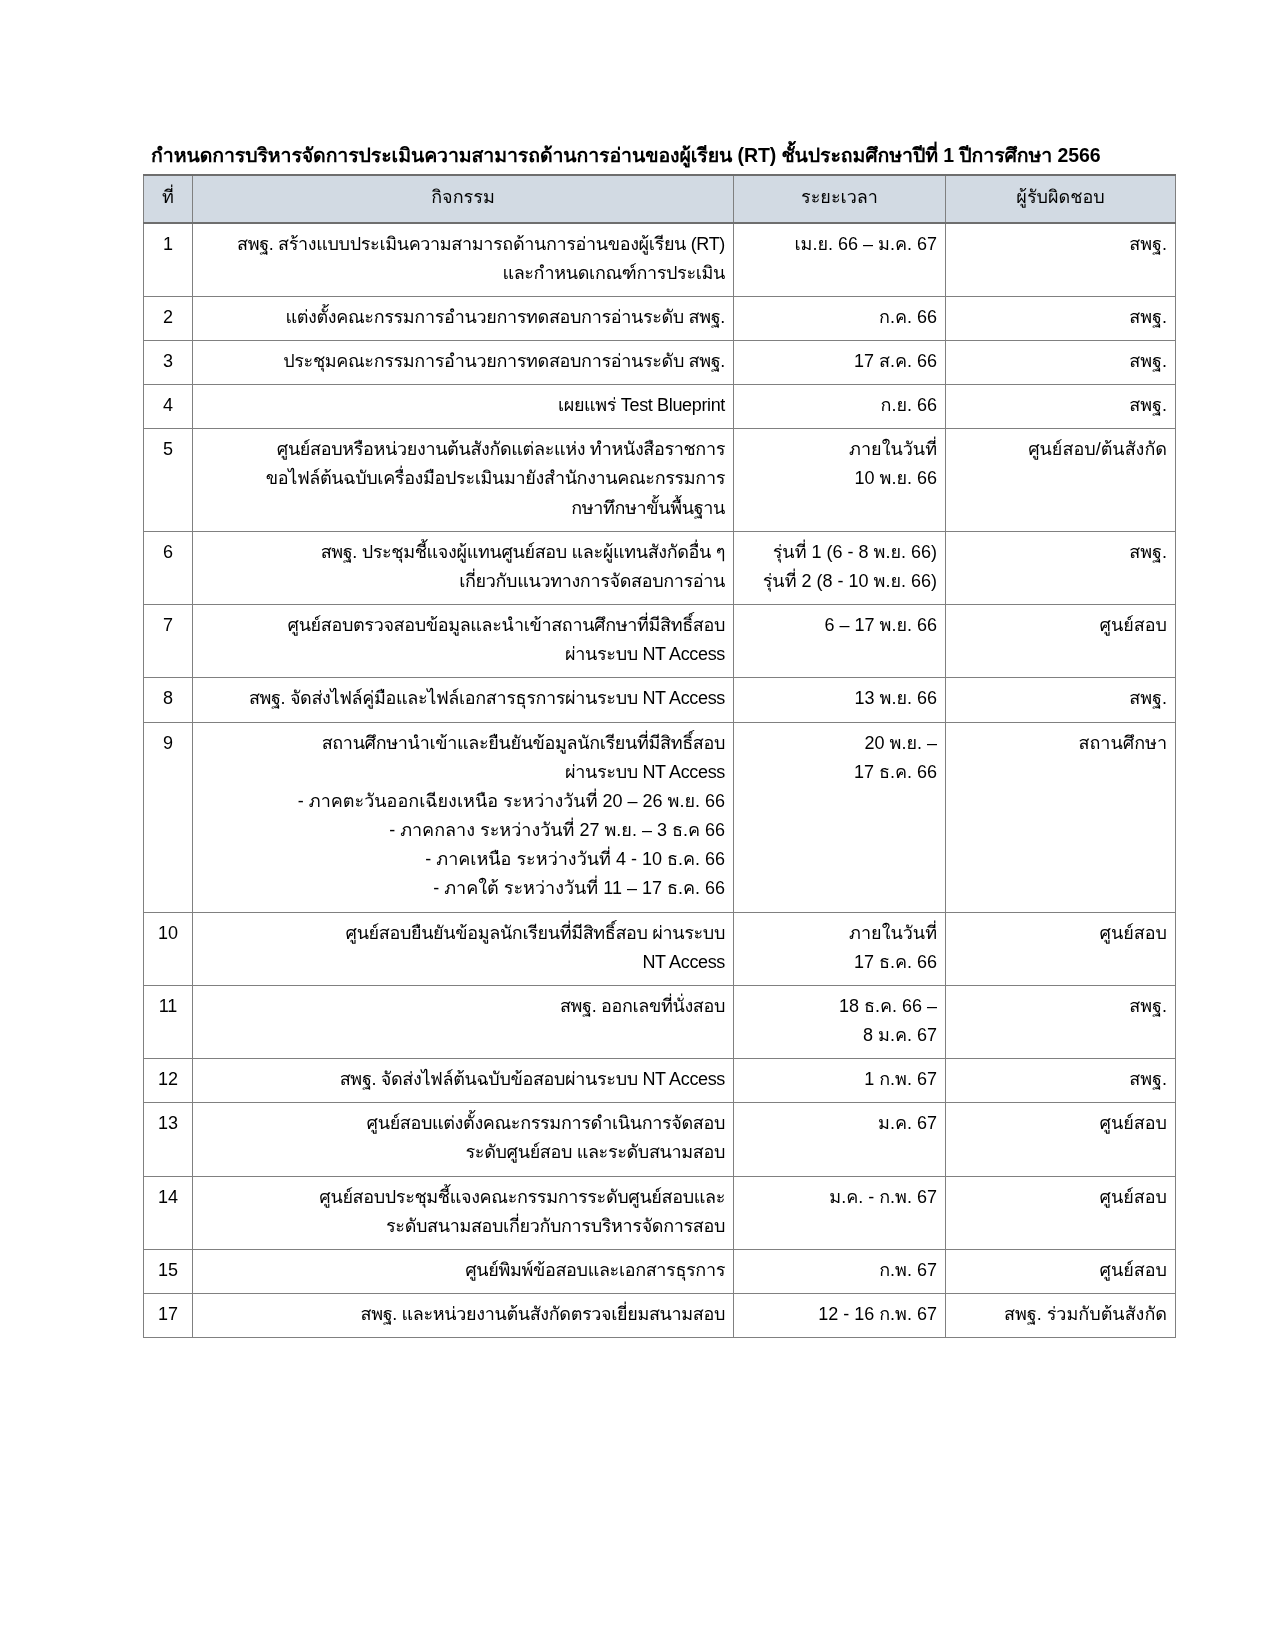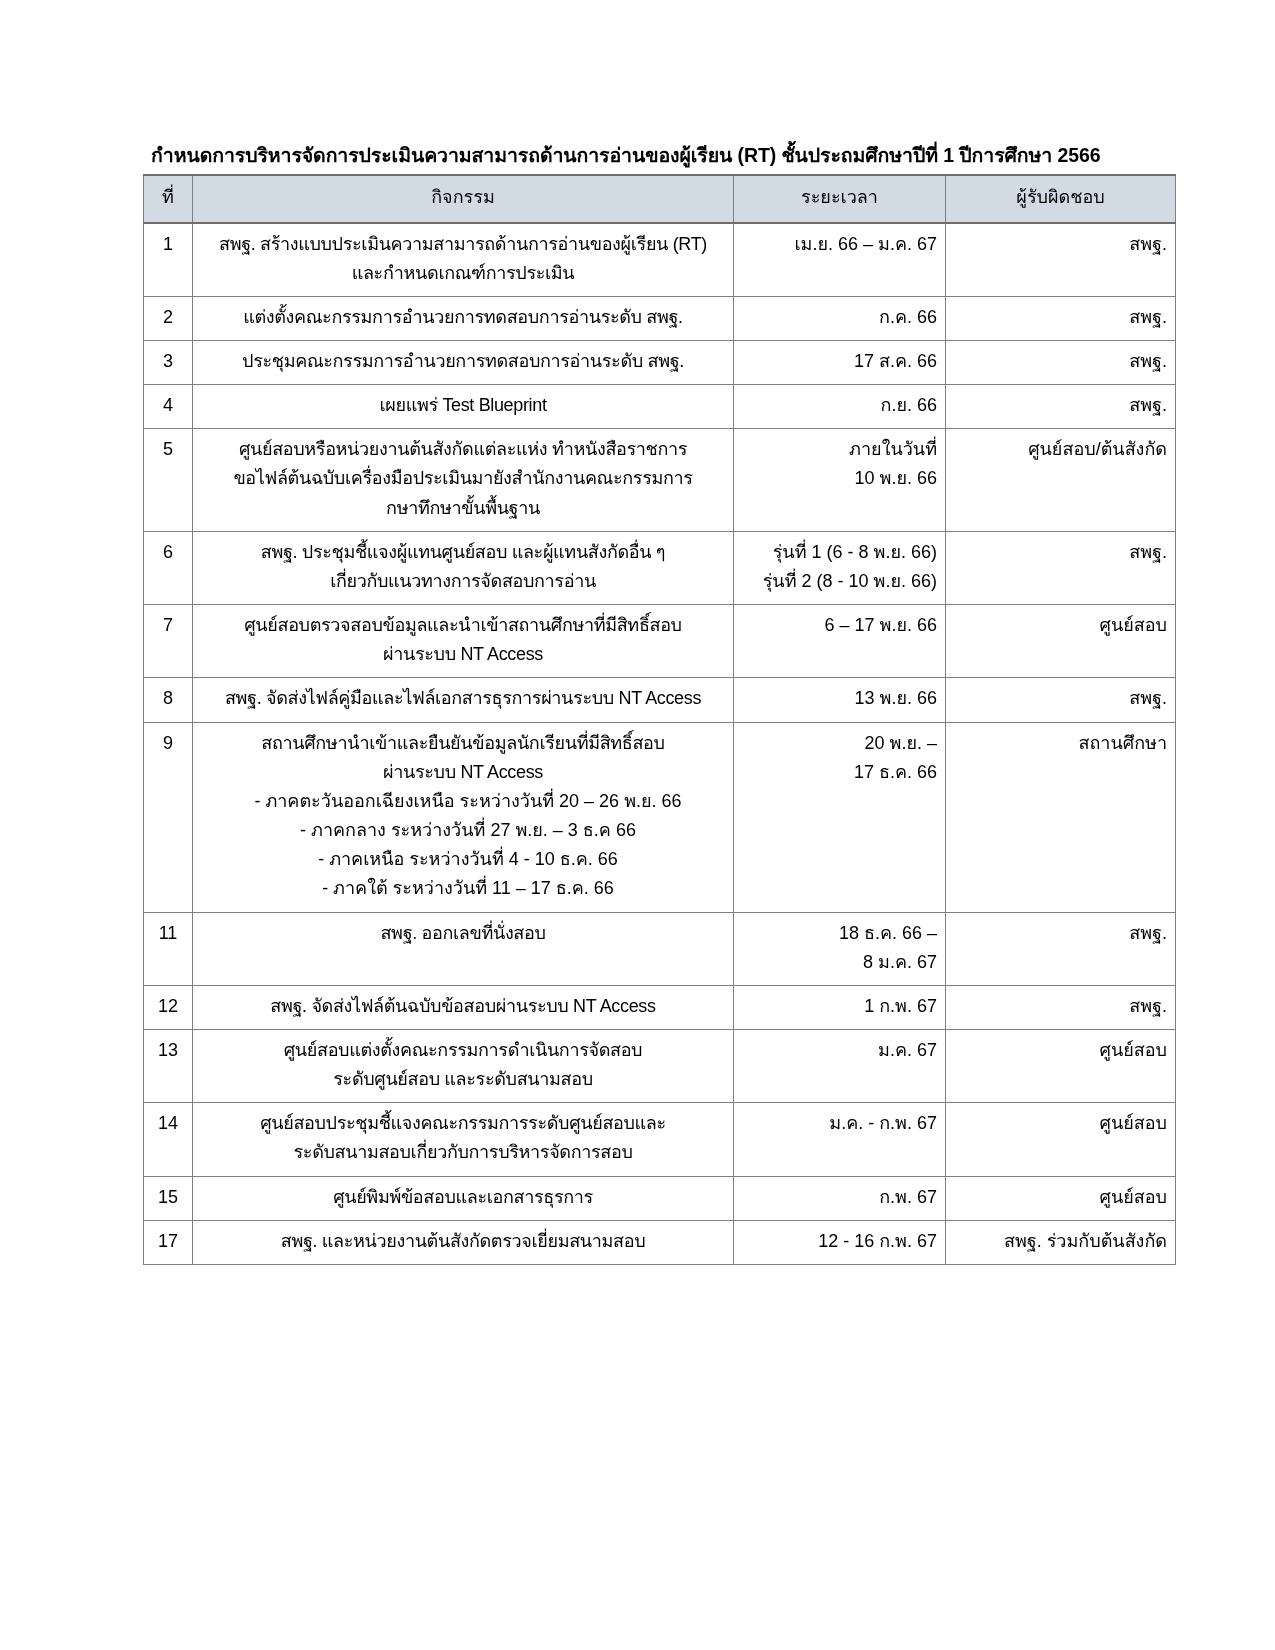--- a/index.html
+++ b/index.html
@@ -54,21 +54,21 @@
     vertical-align: middle;
     padding: 7px 6px 9px 6px;
     border-top: 2px solid #6e6e6e;
     border-bottom: 2px solid #6e6e6e;
   }
   td.no {
     text-align: center;
     padding-left: 2px;
     padding-right: 2px;
   }
-  td.act { text-align: center; }
+  td.act { text-align: right; }
   td.time, td.resp { text-align: right; }
 
   .sublist {
     margin: 0;
     padding: 0;
     list-style: none;
   }
   .sublist li {
     margin-left: 10px;
     white-space: nowrap;
@@ -199,20 +199,32 @@
               <li>- ภาคใต้ ระหว่างวันที่ 11 – 17 ธ.ค. 66</li>
             </ul>
           </td>
           <td class="time timeline-2">
             <div>20 พ.ย. –</div>
             <div>17 ธ.ค. 66</div>
           </td>
           <td class="resp">สถานศึกษา</td>
         </tr>
         <tr>
+          <td class="no">10</td>
+          <td class="act">
+            <div class="nowrap tight">ศูนย์สอบยืนยันข้อมูลนักเรียนที่มีสิทธิ์สอบ ผ่านระบบ</div>
+            <div class="nowrap tight">NT Access</div>
+          </td>
+          <td class="time timeline-2">
+            <div>ภายในวันที่</div>
+            <div>17 ธ.ค. 66</div>
+          </td>
+          <td class="resp">ศูนย์สอบ</td>
+        </tr>
+        <tr>
           <td class="no">11</td>
           <td class="act">
             <div class="nowrap tight">สพฐ. ออกเลขที่นั่งสอบ</div>
           </td>
           <td class="time timeline-2">
             <div>18 ธ.ค. 66 –</div>
             <div>8 ม.ค. 67</div>
           </td>
           <td class="resp">สพฐ.</td>
         </tr>

